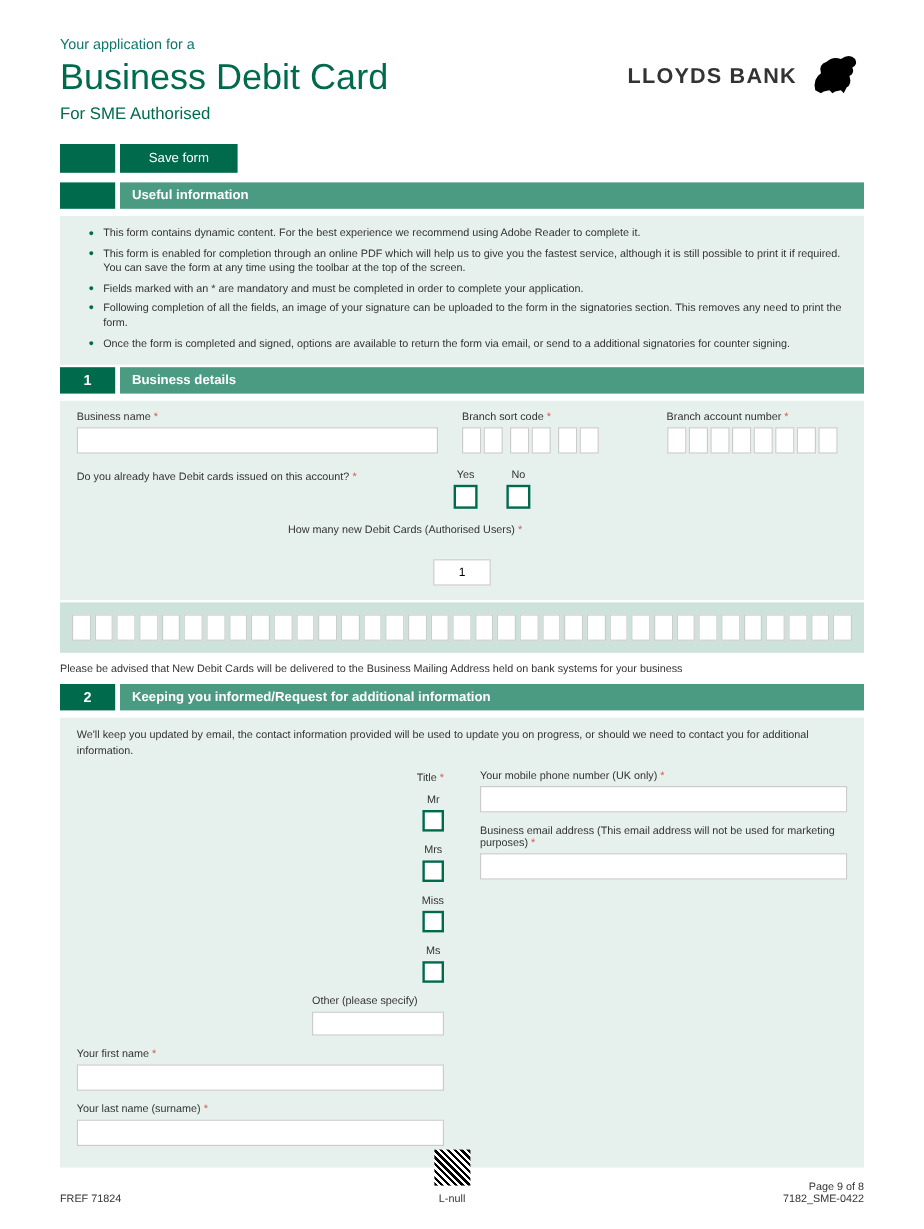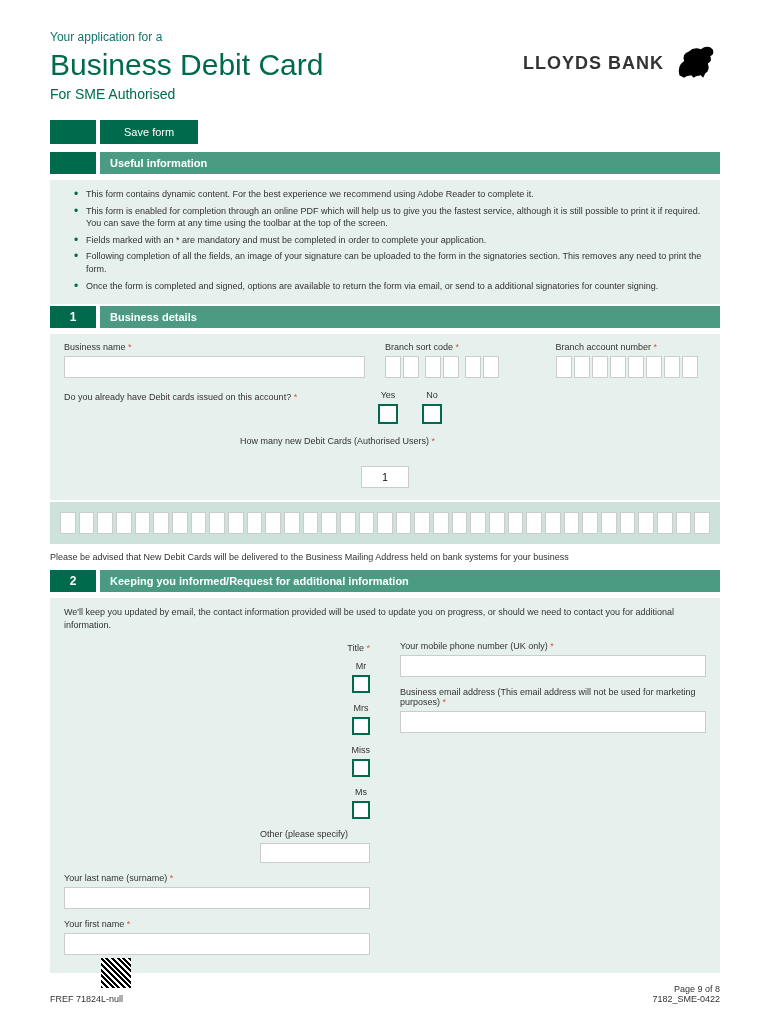--- a/index.html
+++ b/index.html
@@ -52,21 +52,21 @@
     .title-label { font-size: 9px; padding-top: 2px; }
     .title-opt { text-align: center; }
     .title-opt-label { font-size: 9px; margin-bottom: 4px; }
     .title-checkbox { width: 18px; height: 18px; background: #fff; border: 2px solid #006a4d; display: inline-block; cursor: pointer; }
     .other-input { background: #fff; border: 1px solid #ccc; height: 20px; width: 110px; font-size: 9px; padding: 2px 4px; }
     .two-col { display: flex; gap: 30px; }
     .left-col, .right-col { flex: 1; }
     .field-group { margin-bottom: 10px; }
     .footer { position: absolute; bottom: 20px; left: 50px; right: 50px; display: flex; justify-content: space-between; align-items: flex-end; font-size: 9px; }
     .footer-left { }
-    .footer-center { text-align: left; flex: 1; }
+    .footer-center { text-align: center; flex: 1; }
     .footer-right { text-align: right; }
     .qr { width: 30px; height: 30px; background: repeating-linear-gradient(45deg, #000, #000 2px, #fff 2px, #fff 4px); display: inline-block; margin-bottom: 4px; }
   </style>
 </head>
 <body>
 
 <div class="page">
   <div class="logo-area">
     <span class="logo-text">LLOYDS BANK</span>
     <span class="logo-horse">
@@ -218,25 +218,25 @@
           <div class="title-opt">
             <div class="title-opt-label">Ms</div>
             <span class="title-checkbox"></span>
           </div>
           <div class="title-opt" style="text-align:left">
             <div class="title-opt-label">Other (please specify)</div>
             <input class="other-input" style="">
           </div>
         </div>
         <div class="field-group">
+          <label class="field-label"><span>Your first name</span> <span class="req">*</span></label>
+          <input class="text-input" style="">
+        </div>
+        <div class="field-group">
           <label class="field-label"><span>Your last name (surname)</span> <span class="req">*</span></label>
-          <input class="text-input" style="">
-        </div>
-        <div class="field-group">
-          <label class="field-label"><span>Your first name</span> <span class="req">*</span></label>
           <input class="text-input" style="">
         </div>
       </div>
       <div class="right-col">
         <div class="field-group">
           <label class="field-label"><span>Your mobile phone number (UK only)</span> <span class="req">*</span></label>
           <input class="text-input" style="">
         </div>
         <div class="field-group">
           <label class="field-label"><span>Business email address (This email address will not be used for marketing purposes)</span> <span class="req">*</span></label>

